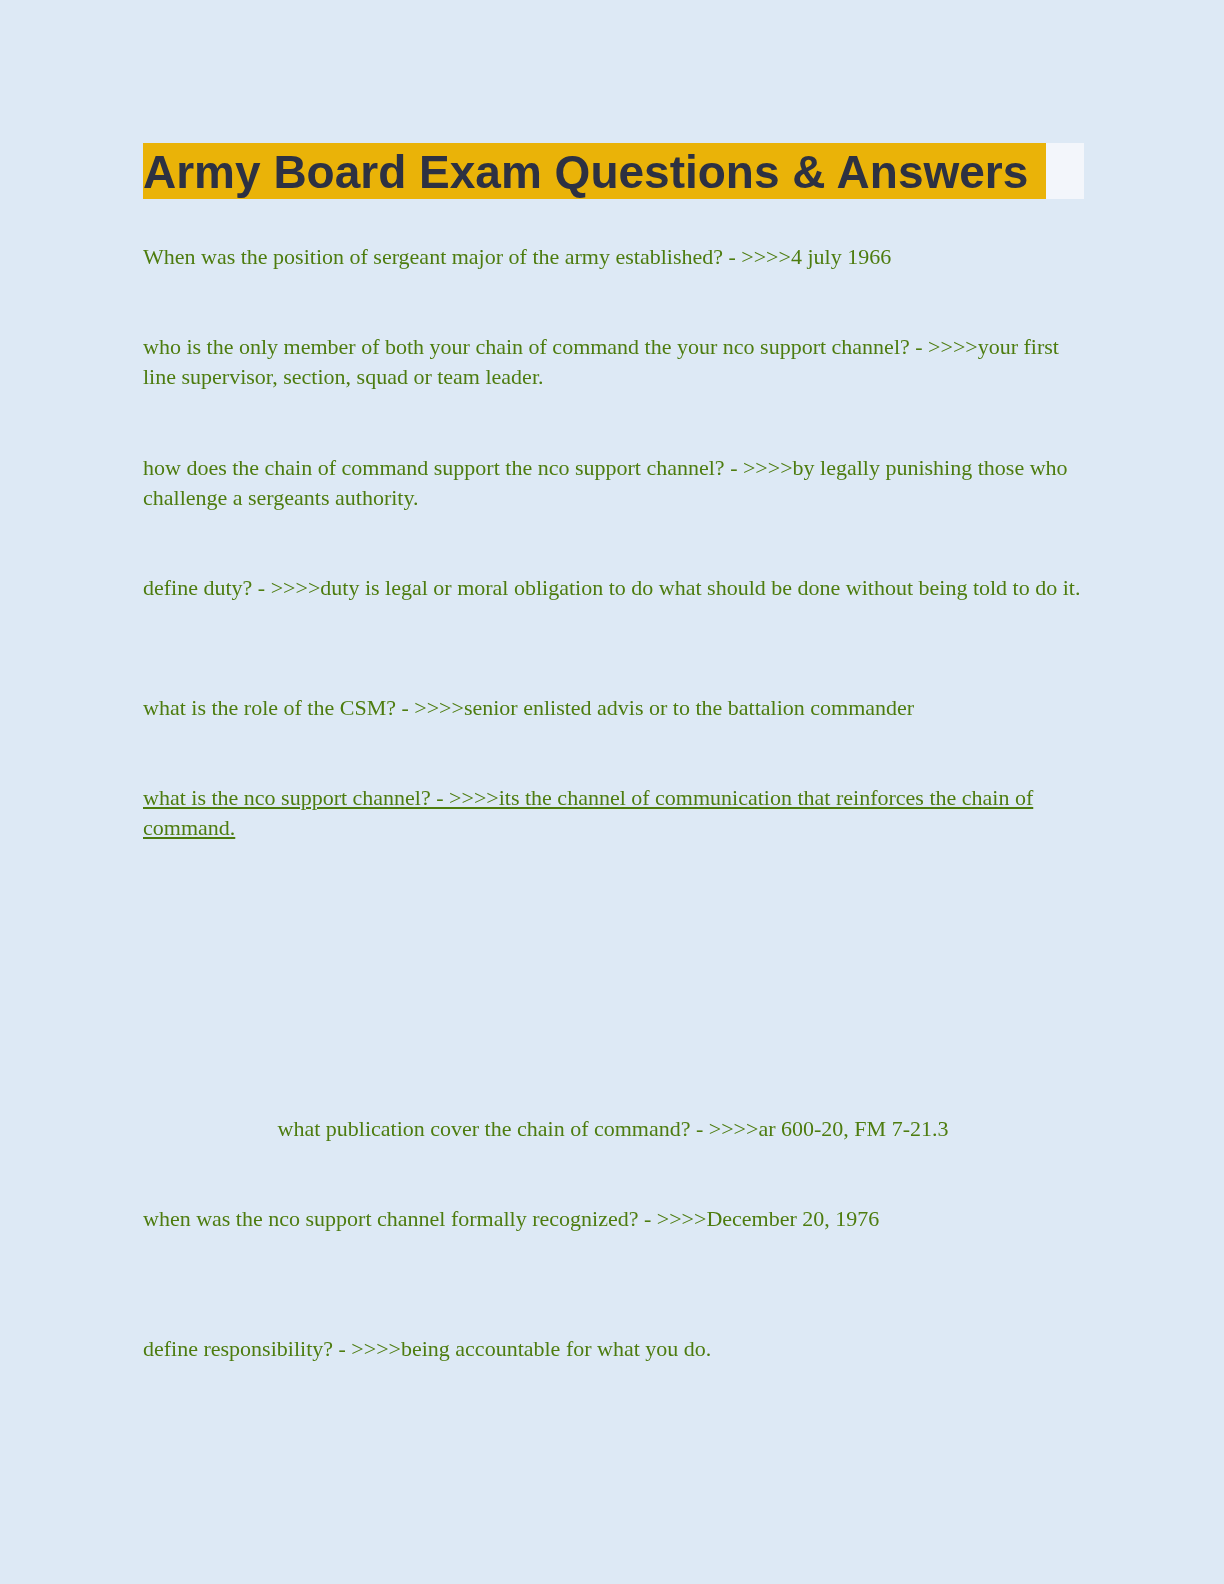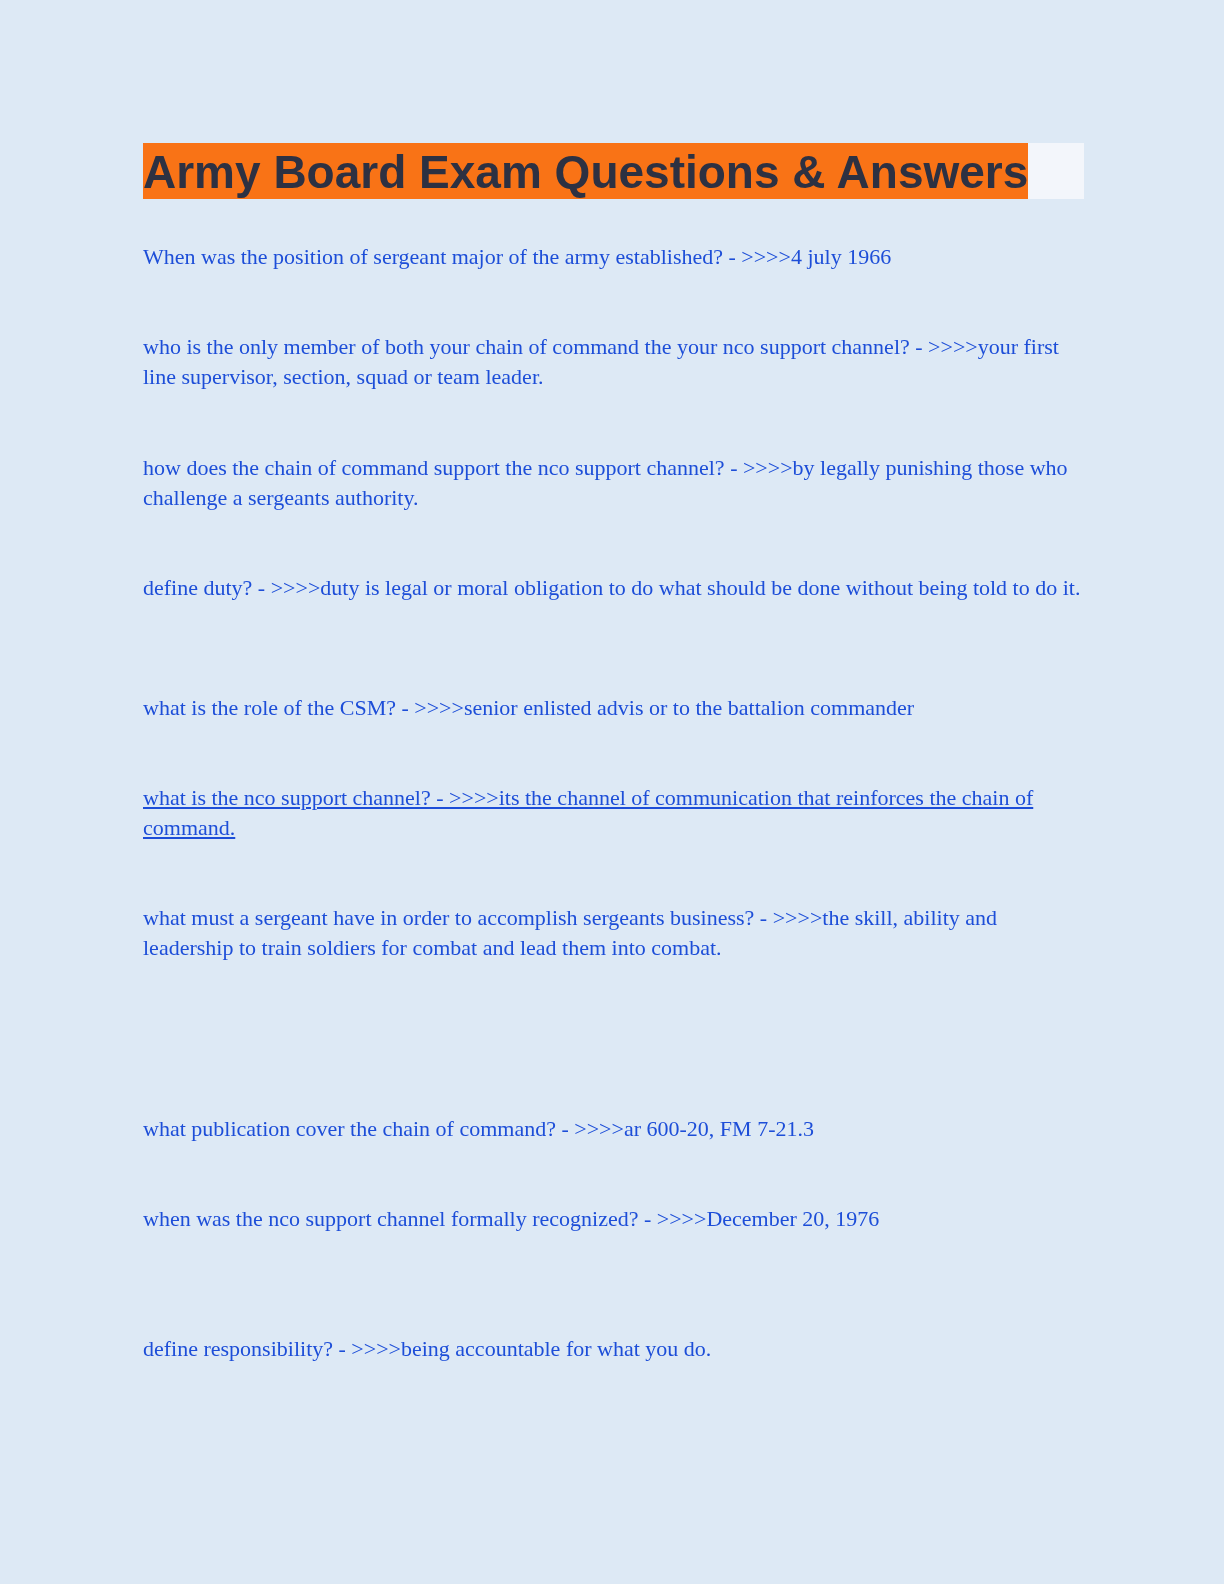--- a/index.html
+++ b/index.html
@@ -26,51 +26,50 @@
       height: 56px;
       width: 941px;
       background: #f3f6fb;
     }
     .title {
       position: absolute;
       left: 0;
       top: 0;
       height: 56px;
       line-height: 58px;
-      background: #f97316;
+      background: #eab308;
       color: #2d3142;
       font-family: "Liberation Sans", sans-serif;
       font-weight: bold;
       font-size: 46px;
       white-space: nowrap;
-      padding: 0 0 0 0;
+      padding: 0 18px 0 0;
       letter-spacing: 0px;
     }
     .qa {
       position: absolute;
       left: 143px;
       width: 940px;
       font-family: "Liberation Serif", serif;
       font-size: 22px;
       line-height: 30px;
-      color: #1d4ed8;
+      color: #4d7c0f;
       margin: 0;
     }
   </style>
 </head>
 <body>
 
 <div class="page">
   <div class="title-wrap">
     <div class="title">Army Board Exam Questions &amp; Answers</div>
   </div>
 
   <p class="qa" style="top:242px;">When was the position of sergeant major of the army established? - &gt;&gt;&gt;&gt;4 july 1966</p>
   <p class="qa" style="top:332px;">who is the only member of both your chain of command the your nco support channel? - &gt;&gt;&gt;&gt;your first line supervisor, section, squad or team leader.</p>
   <p class="qa" style="top:573px;">define duty? - &gt;&gt;&gt;&gt;duty is legal or moral obligation to do what should be done without being told to do it.</p>
   <p class="qa" style="top:453px;">how does the chain of command support the nco support channel? - &gt;&gt;&gt;&gt;by legally punishing those who challenge a sergeants authority.</p>
   <p class="qa" style="top:693px;">what is the role of the CSM? - &gt;&gt;&gt;&gt;senior enlisted advis or to the battalion commander</p>
   <p class="qa" style="top:783px;text-decoration:underline;">what is the nco support channel? - &gt;&gt;&gt;&gt;its the channel of communication that reinforces the chain of command.</p>
-  <p class="qa" style="top:903px;">what must a sergeant have in order to accomplish sergeants business? - &gt;&gt;&gt;&gt;the skill, ability and leadership to train soldiers for combat and lead them into combat.</p>
-  <p class="qa" style="top:1114px;">what publication cover the chain of command? - &gt;&gt;&gt;&gt;ar 600-20, FM 7-21.3</p>
+  <p class="qa" style="top:1114px;text-align:center;">what publication cover the chain of command? - &gt;&gt;&gt;&gt;ar 600-20, FM 7-21.3</p>
   <p class="qa" style="top:1204px;">when was the nco support channel formally recognized? - &gt;&gt;&gt;&gt;December 20, 1976</p>
   <p class="qa" style="top:1295px;margin-top:39px;">define responsibility? - &gt;&gt;&gt;&gt;being accountable for what you do.</p>
 </div>
 
 </body></html>

